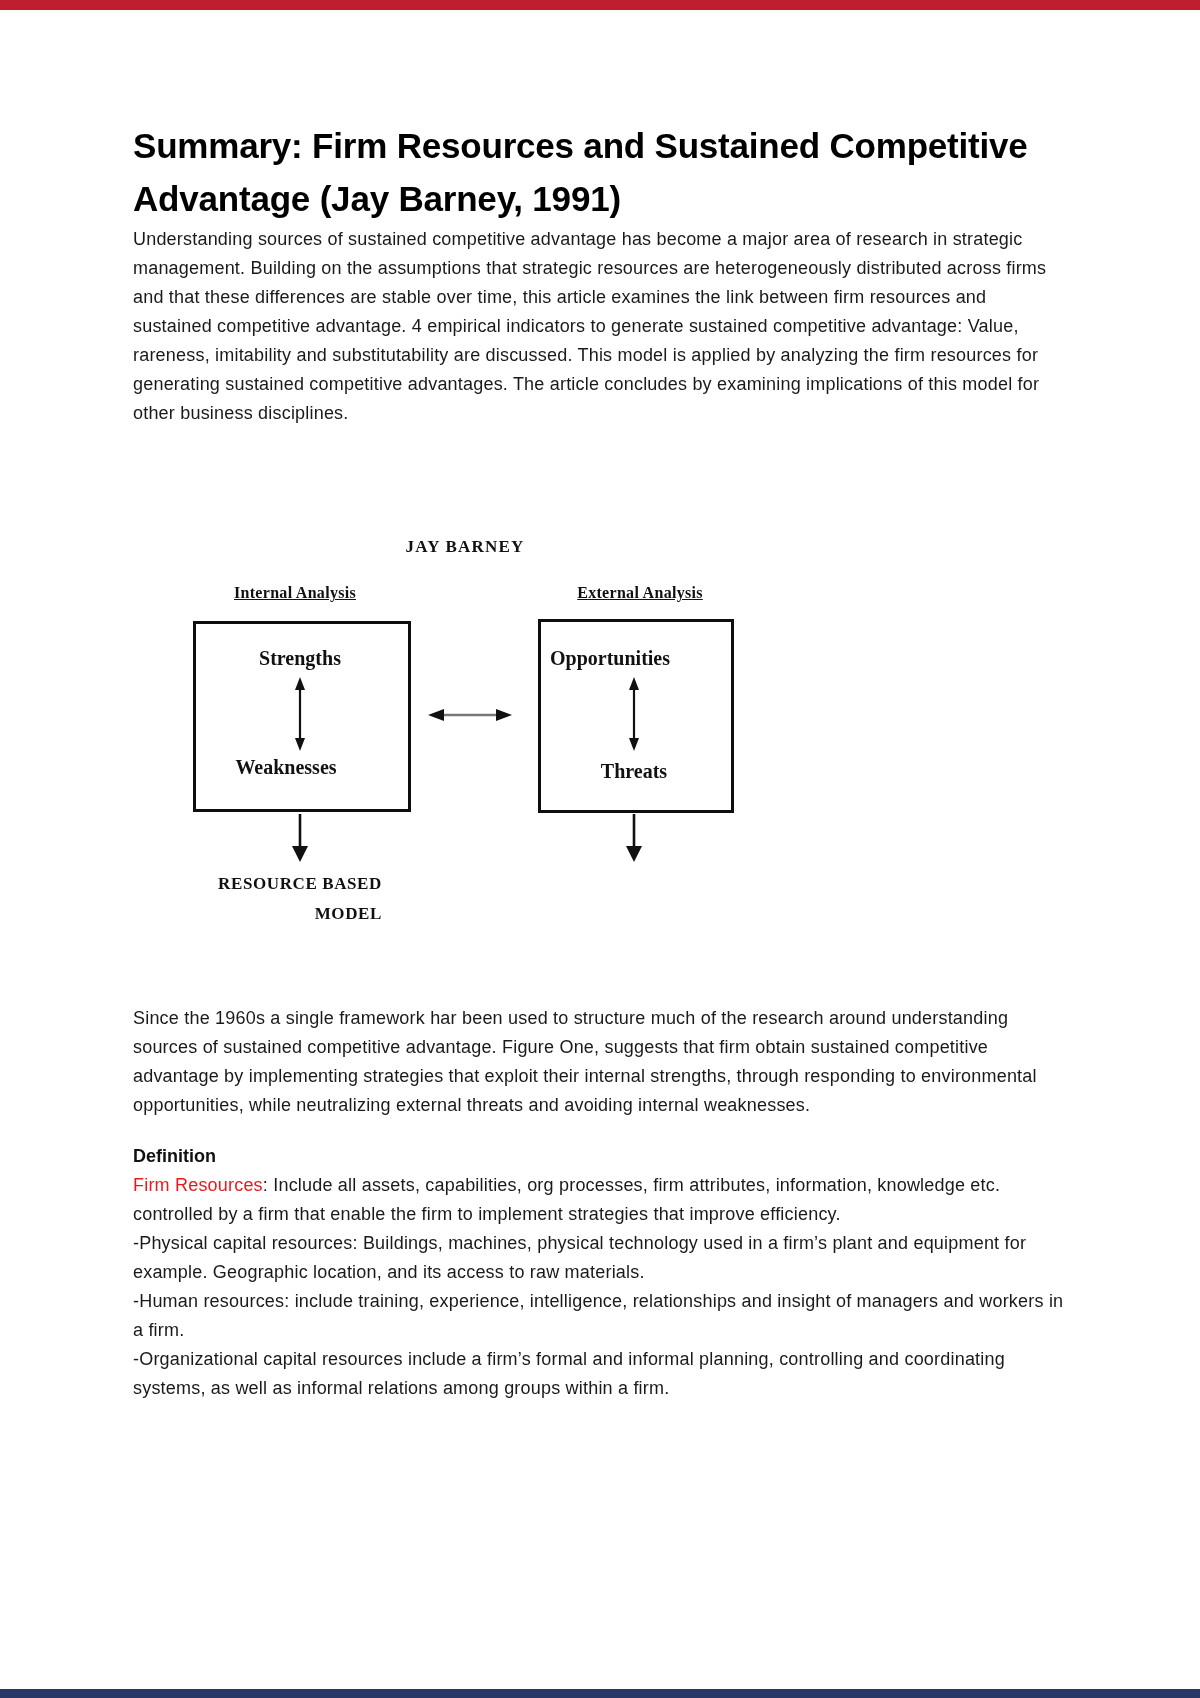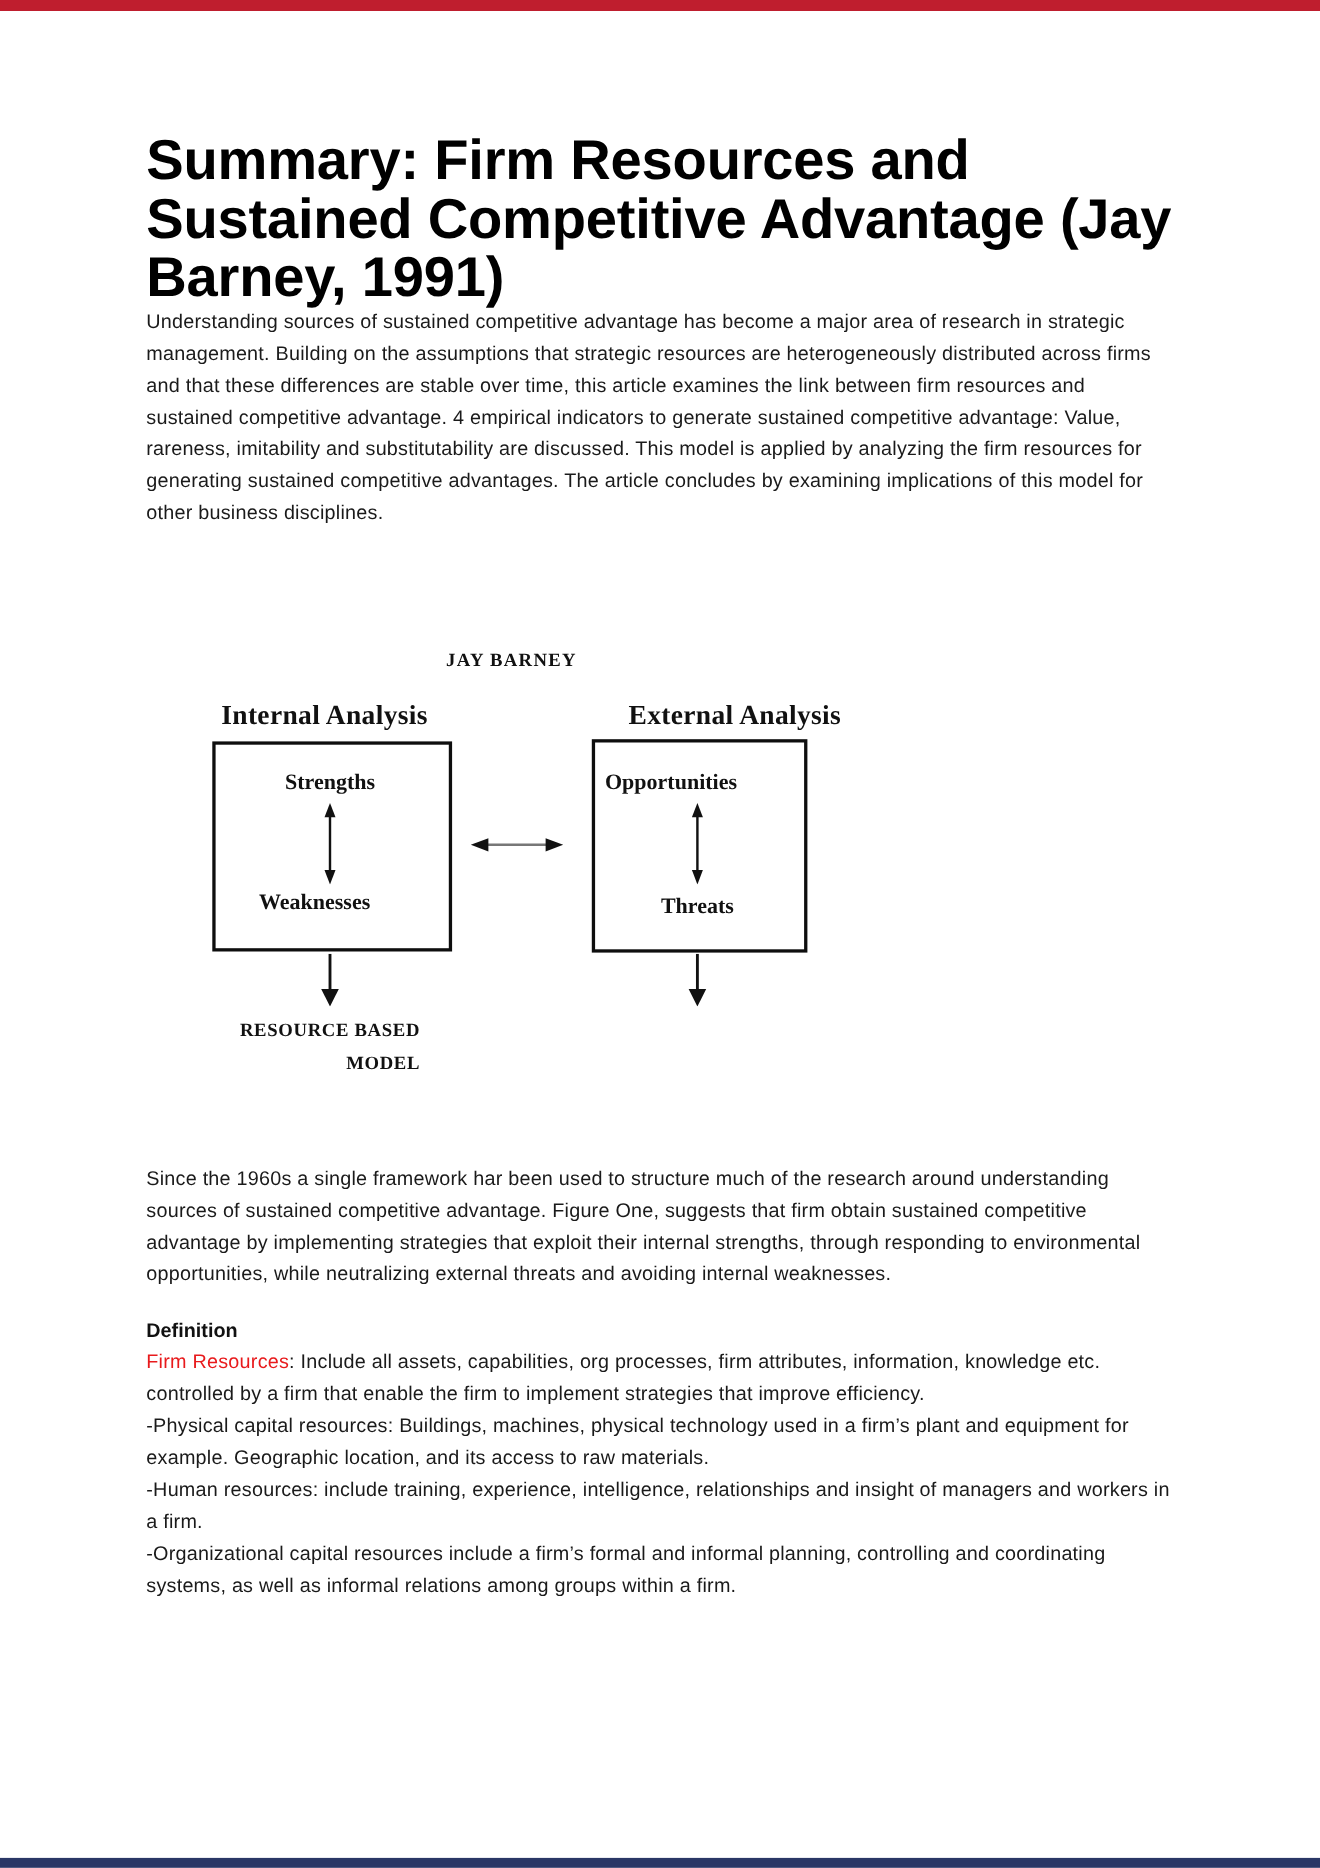--- a/index.html
+++ b/index.html
@@ -23,21 +23,21 @@
     width: 1200px; height: 9px;
     background: #2a3766;
   }
   .content {
     position: relative;
     width: 935px;
     margin-left: 133px;
   }
   h1.doc-title {
     margin: 119px 0 0 0;
-    font-size: 51px;
+    font-size: 35px;
     line-height: 53px;
     font-weight: bold;
     color: #000000;
     letter-spacing: -0.2px;
   }
   p.para {
     margin: 0;
     font-size: 18px;
     line-height: 29px;
     letter-spacing: 0.2px;
@@ -68,22 +68,23 @@
   }
   .fig-abs { position: absolute; white-space: nowrap; }
   .centered { transform: translateX(-50%); text-align: right; }
   .fig-author {
     font-weight: bold;
     font-size: 17px;
     letter-spacing: 1.2px;
   }
   .fig-heading {
     font-weight: bold;
-    font-size: 25px;
+    font-size: 16px;
     letter-spacing: 0.3px;
+    text-decoration: underline;
   }
   .fig-box {
     position: absolute;
     border: 3px solid #0e0e0e;
     background: #ffffff;
   }
   .fig-item {
     font-weight: bold;
     font-size: 20px;
   }
@@ -105,21 +106,21 @@
 
   <h1 class="doc-title">Summary: Firm Resources and Sustained Competitive Advantage (Jay Barney, 1991)</h1>
 
   <p class="para intro">Understanding sources of sustained competitive advantage has become a major area of research in strategic management. Building on the assumptions that strategic resources are heterogeneously distributed across firms and that these differences are stable over time, this article examines the link between firm resources and sustained competitive advantage. 4 empirical indicators to generate sustained competitive advantage: Value, rareness, imitability and substitutability are discussed. This model is applied by analyzing the firm resources for generating sustained competitive advantages. The article concludes by examining implications of this model for other business disciplines.</p>
 
   <figure class="figure-one">
 
     <span class="fig-abs centered fig-author" style="left:332px; top:3px;">JAY BARNEY</span>
 
     <span class="fig-abs centered fig-heading" style="left:162px; top:50px;">Internal Analysis</span>
-    <span class="fig-abs centered fig-heading" style="left:507px; top:50px;margin-left:28px;">External Analysis</span>
+    <span class="fig-abs centered fig-heading" style="left:507px; top:50px;">External Analysis</span>
 
     <div class="fig-box" style="left:60px; top:87px; width:212px; height:185px;"></div>
     <div class="fig-box" style="left:405px; top:85px; width:190px; height:188px;"></div>
 
     <span class="fig-abs centered fig-item" style="left:167px; top:113px;">Strengths</span>
     <span class="fig-abs centered fig-item" style="left:477px; top:113px;">Opportunities</span>
 
     <span class="fig-abs centered" style="left:167px; top:143px;">
       <svg class="arrow" width="18" height="74" viewBox="0 0 18 74" xmlns="http://www.w3.org/2000/svg">
         <line x1="9" y1="9" x2="9" y2="65" stroke="#111" stroke-width="2.2"></line>

